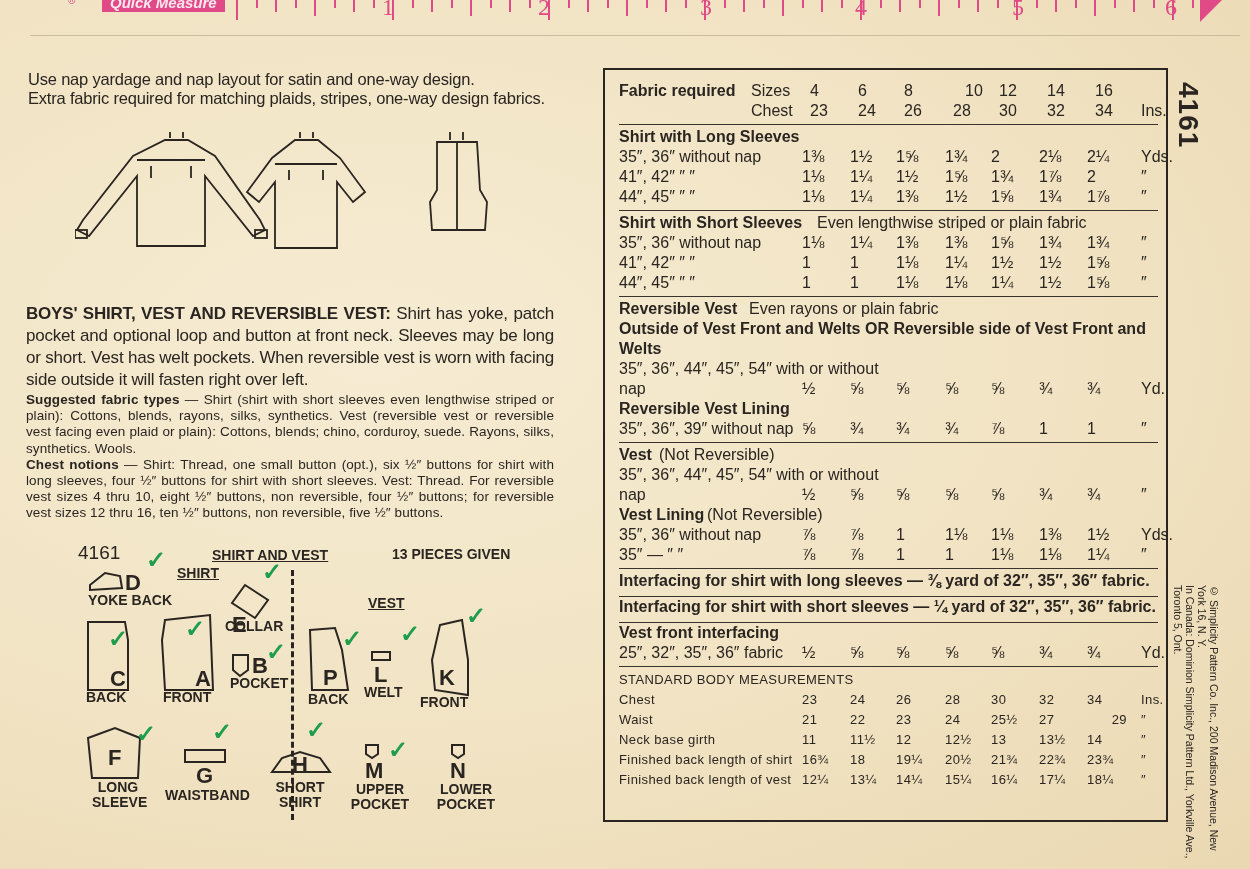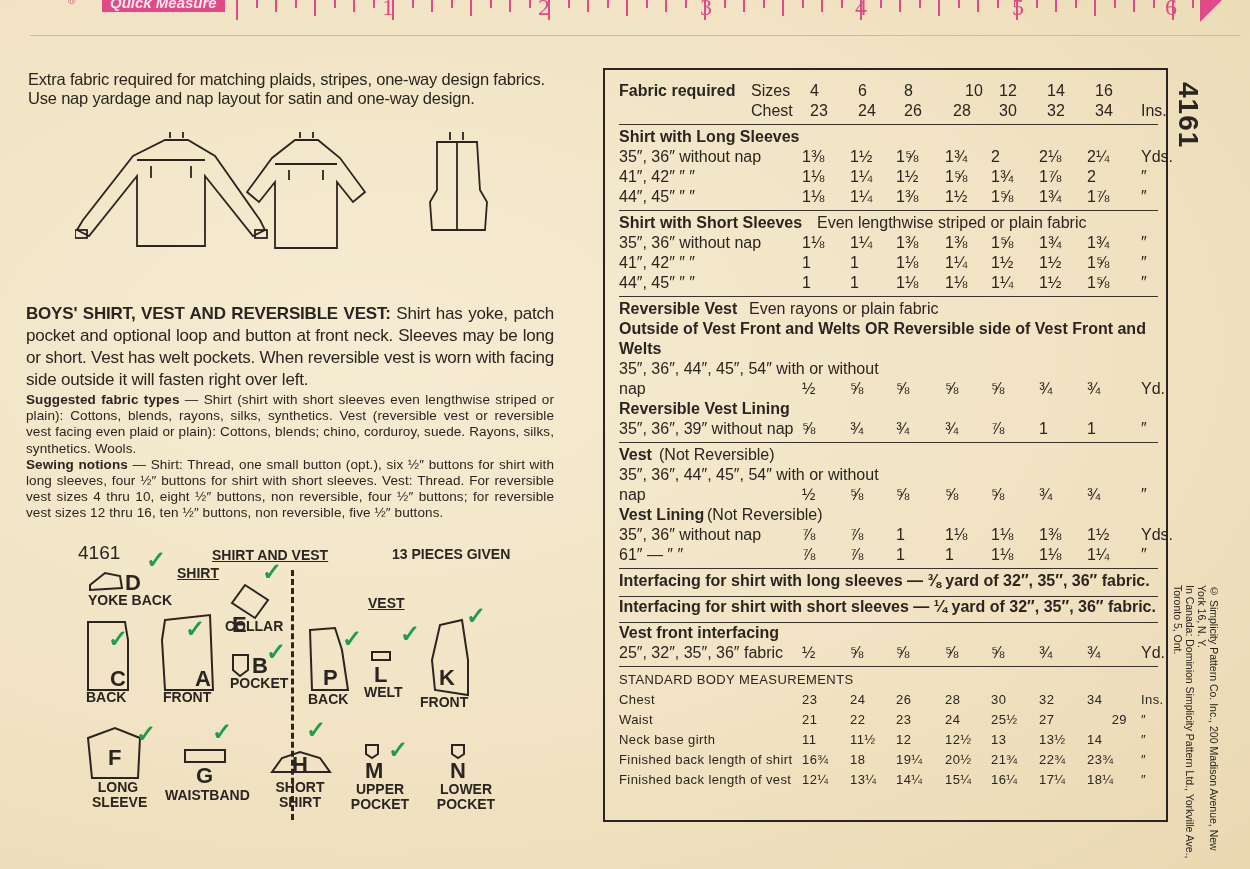--- a/index.html
+++ b/index.html
@@ -107,22 +107,22 @@
   <span class="ruler-num" style="left:538px">2</span>
   <span class="ruler-num" style="left:700px">3</span>
   <span class="ruler-num" style="left:855px">4</span>
   <span class="ruler-num" style="left:1012px">5</span>
   <span class="ruler-num" style="left:1165px">6</span>
   <span class="ruler-end"></span>
 </div>
 <div class="fold-line"></div>
 
 <div class="intro">
+  <div>Use nap yardage and nap layout for satin and one-way design.</div>
   <div>Extra fabric required for matching plaids, stripes, one-way design fabrics.</div>
-  <div>Use nap yardage and nap layout for satin and one-way design.</div>
 </div>
 
 <svg class="illos" width="420" height="130" viewBox="0 0 420 130" fill="none" stroke="#2a2520" stroke-width="1.8">
   <g>
     <path d="M95 8 L95 2 M108 8 L108 2 M90 10 L113 10 L140 26 L185 90 L190 100 L178 106 L130 46 L130 116 L62 116 L62 46 L14 106 L2 100 L8 90 L58 26 Z"></path>
     <line x1="62" y1="30" x2="130" y2="30"></line>
     <line x1="76" y1="36" x2="76" y2="48"></line>
       <line x1="116" y1="36" x2="116" y2="48"></line>
     <rect x="0" y="100" width="12" height="8"></rect>
       <rect x="180" y="100" width="12" height="8"></rect>
@@ -138,21 +138,21 @@
     <line x1="382" y1="12" x2="382" y2="100"></line>
   </g>
 </svg>
 
 <div class="desc">
   <b>BOYS' SHIRT, VEST AND REVERSIBLE VEST:</b><span> Shirt has yoke, patch pocket and optional loop and button at front neck. Sleeves may be long or short. Vest has welt pockets. When reversible vest is worn with facing side outside it will fasten right over left.</span>
 </div>
 
 <div class="notes">
   <p><b>Suggested fabric types</b><span> — Shirt (shirt with short sleeves even lengthwise striped or plain): Cottons, blends, rayons, silks, synthetics. Vest (reversible vest or reversible vest facing even plaid or plain): Cottons, blends; chino, corduroy, suede. Rayons, silks, synthetics. Wools.</span></p>
-  <p><b>Sewing notions</b><span> — Shirt: Thread, one small button (opt.), six ½″ buttons for shirt with long sleeves, four ½″ buttons for shirt with short sleeves. Vest: Thread. For reversible vest sizes 4 thru 10, eight ½″ buttons, non reversible, four ½″ buttons; for reversible vest sizes 12 thru 16, ten ½″ buttons, non reversible, five ½″ buttons.</span></p>
+  <p><b>Chest notions</b><span> — Shirt: Thread, one small button (opt.), six ½″ buttons for shirt with long sleeves, four ½″ buttons for shirt with short sleeves. Vest: Thread. For reversible vest sizes 4 thru 10, eight ½″ buttons, non reversible, four ½″ buttons; for reversible vest sizes 12 thru 16, ten ½″ buttons, non reversible, five ½″ buttons.</span></p>
 </div>
 
 <div class="pieces">
   <span class="pc-num">4161</span>
   <span class="pc-head" style="left:142px;top:7px">SHIRT AND VEST</span>
   <span class="pc-label" style="left:322px;top:7px">13 PIECES GIVEN</span>
   <span class="pc-head" style="left:107px;top:25px">SHIRT</span>
   <span class="pc-head" style="left:298px;top:55px">VEST</span>
   <div class="dashline"></div>
 
@@ -378,21 +378,21 @@
       <span class="c" style="left: 183px;">⅞</span>
       <span class="c" style="left: 231px;">⅞</span>
       <span class="c" style="left: 277px;">1</span>
       <span class="c" style="left: 326px;">1⅛</span>
       <span class="c" style="left: 372px;">1⅛</span>
       <span class="c" style="left: 420px;">1⅜</span>
       <span class="c" style="left: 468px;">1½</span>
       <span class="u">Yds.</span>
     </div>
     <div class="row" style="top: 476px;">
-      <span class="lab" style="left: 0px;">61″ —      ″      ″</span>
+      <span class="lab" style="left: 0px;">35″ —      ″      ″</span>
       <span class="c" style="left: 183px;">⅞</span>
       <span class="c" style="left: 231px;">⅞</span>
       <span class="c" style="left: 277px;">1</span>
       <span class="c" style="left: 326px;">1</span>
       <span class="c" style="left: 372px;">1⅛</span>
       <span class="c" style="left: 420px;">1⅛</span>
       <span class="c" style="left: 468px;">1¼</span>
       <span class="u">″</span>
     </div>
     <div class="hr" style="top: 498px;"></div>

